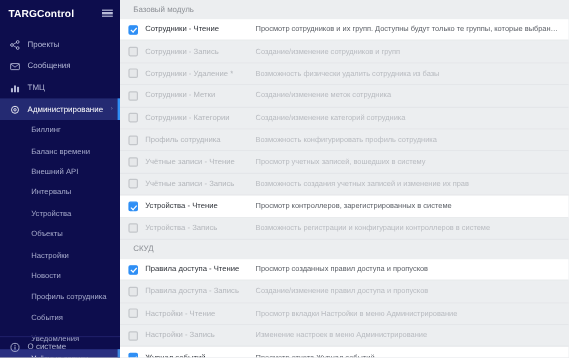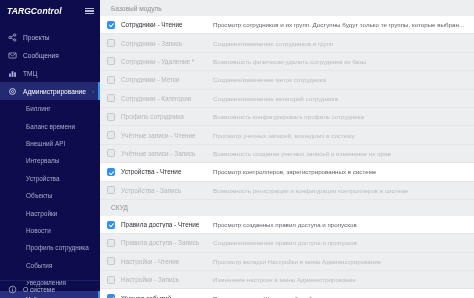--- a/index.html
+++ b/index.html
@@ -17,21 +17,21 @@
     background:#0d0d4d;
     color:#c5c8e0;
     position:relative;
     flex:0 0 100px;
     overflow:hidden;
   }
   .brand-row {
     height:22px; display:flex; align-items:center;
     justify-content:space-between; padding:0 6px 0 7px;
   }
-  .brand { font-size:8.5px; font-weight:bold; color:#ffffff; letter-spacing:.1px;font-style:italic; }
+  .brand { font-size:8.5px; font-weight:bold; color:#ffffff; letter-spacing:.1px; }
   .hamburger { display:flex; flex-direction:column; gap:1.5px; cursor:pointer; }
   .hamburger i { display:block; width:9px; height:1.2px; background:#b9bcd8; }
 
   .nav-group { margin-top:6px; }
   .nav-item {
     display:flex; align-items:center; gap:6px;
     height:18px; padding:0 6px 0 8px;
     font-size:6.6px; color:#b4b8d6; cursor:pointer;
     position:relative;
   }

